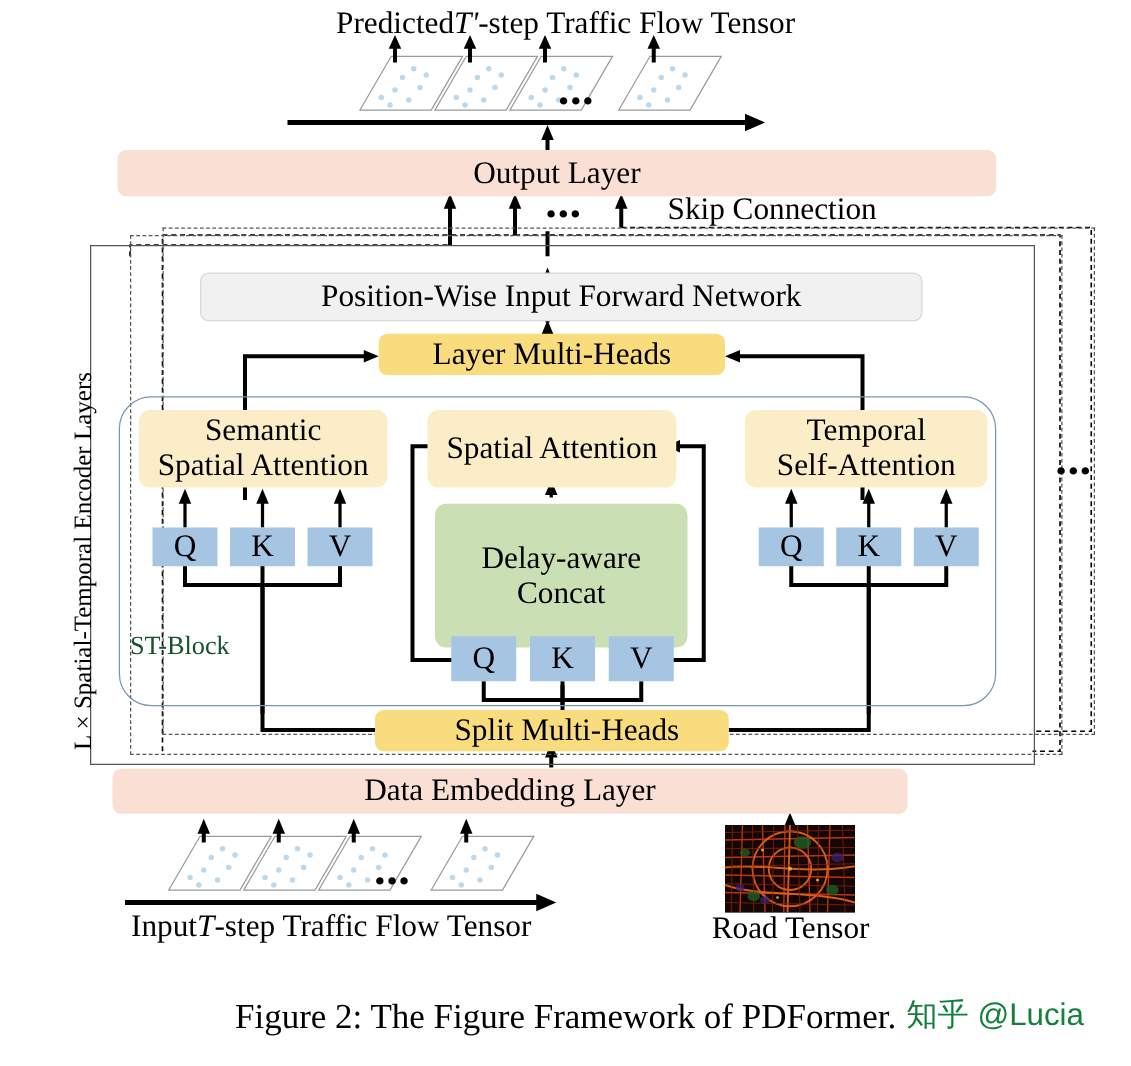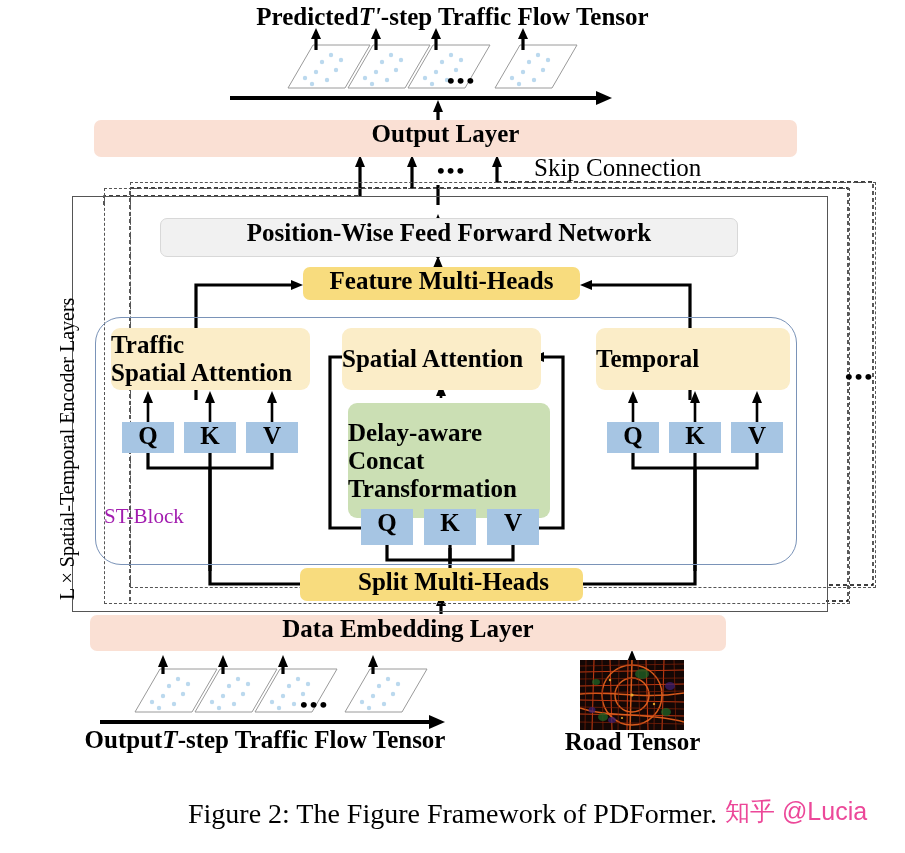--- a/index.html
+++ b/index.html
@@ -1,44 +1,44 @@
 <!DOCTYPE html>
 <html><head>
 <meta charset="utf-8">
 <style>
   html,body{margin:0;padding:0;background:#ffffff;}
   body{width:905px;height:853px;position:relative;overflow:hidden;
        font-family:"Liberation Serif","DejaVu Serif",serif;color:#000;}
   .abs{position:absolute;}
-  .ctr{display:flex;align-items:flex-start;justify-content:center;text-align:center;font-weight:bold;}
+  .ctr{display:flex;align-items:center;justify-content:center;text-align:center;}
 
   
   .box{box-sizing:border-box;line-height:1.12;}
   .pink{background:#FAE0D4;border-radius:7px;}
   .gray{background:#F1F1F1;border-radius:7px;border:1px solid #d8d8d8;}
   .gold{background:#F8DC7E;border-radius:7px;}
   .cream{background:#FBEDC8;border-radius:9px;}
   .green{background:#CBDFB4;border-radius:9px;}
   .blue{background:#A6C5E3;}
 
   .outer-solid{border:1.4px solid #555;background:transparent;}
   .outer-dash{border:1.4px dashed #555;background:transparent;}
   .round-blue{border:1.4px solid #7A93B8;border-radius:26px;background:transparent;}
 
-  .stblock-label{color:#a21caf;font-size:21px;}
+  .stblock-label{color:#14532d;font-size:21px;}
 
   .vert-label{
     transform-origin:0 0;
     transform:rotate(-90deg);
     white-space:nowrap;
     font-size:20px;
   }
 
   .caption{font-size:28px;text-align:center;width:100%;}
-  .watermark{color:#ec4899;font-size:25px;font-family:"Liberation Sans",sans-serif;}
+  .watermark{color:#15803d;font-size:25px;font-family:"Liberation Sans",sans-serif;}
 
   .dots{font-size:22px;letter-spacing:2px;font-weight:bold;line-height:1;}
 
   svg{position:absolute;left:0;top:0;overflow:visible;}
   .ln{stroke:#000;fill:none;}
   .thk{stroke-width:3.2;}
   .med{stroke-width:2.6;}
   .axis{stroke:#000;stroke-width:4;fill:none;}
   .dsh{stroke:#000;stroke-width:1.3;fill:none;stroke-dasharray:4 3;}
   .slice{stroke:#9a9a9a;stroke-width:1;fill:#ffffff;}
@@ -276,47 +276,47 @@
 
 <div class="abs outer-dash" style="left:130px;top:182px;width:744px;height:404px;"></div>
 <div class="abs outer-dash" style="left:104px;top:188px;width:744px;height:414px;"></div>
 <div class="abs dots" style="left:845px;top:366px;">•••</div>
 
 <div class="abs outer-solid" style="left:72px;top:196px;width:754px;height:414px;"></div>
 
 <div class="abs vert-label" style="left:56px;top:600px;">L × Spatial-Temporal Encoder Layers</div>
 
 <div class="abs box gray ctr tlabel" style="left:160px;top:218px;width:578px;height:39px;">
-  <span>Position-Wise Feed Forward Network</span>
+  <span>Position-Wise Input Forward Network</span>
 </div>
 
 <div class="abs box gold ctr tlabel" style="left:303px;top:267px;width:277px;height:33px;">
-  <span>Feature Multi-Heads</span>
+  <span>Layer Multi-Heads</span>
 </div>
 
 <div class="abs round-blue" style="left:95px;top:317px;width:700px;height:246px;"></div>
 <div class="abs stblock-label" style="left:104px;top:504px;">ST-Block</div>
 
 <div class="abs box cream ctr tlabel" style="left:111px;top:328px;width:199px;height:62px;flex-direction:column;">
-  <span>Traffic</span>
+  <span>Semantic</span>
   <span>Spatial Attention</span>
 </div>
 
 <div class="abs box cream ctr tlabel" style="left:342px;top:328px;width:199px;height:62px;flex-direction:column;">
   <span>Spatial Attention</span>
 </div>
 
 <div class="abs box cream ctr tlabel" style="left:596px;top:328px;width:194px;height:62px;flex-direction:column;">
   <span>Temporal</span>
+  <span>Self-Attention</span>
 </div>
 
 <div class="abs box green ctr tlabel" style="left:348px;top:403px;width:202px;height:115px;flex-direction:column;">
   <span>Delay-aware</span>
   <span>Concat</span>
-  <span>Transformation</span>
 </div>
 
 <div class="abs box blue ctr tlabel" style="left:122px;top:422px;width:52px;height:31px;">
   <span>Q</span>
   </div>
 <div class="abs box blue ctr tlabel" style="left:184px;top:422px;width:52px;height:31px;">
   <span>K</span>
   </div>
 <div class="abs box blue ctr tlabel" style="left:246px;top:422px;width:52px;height:31px;">
   <span>V</span>
@@ -347,21 +347,21 @@
 </div>
 
 <div class="abs box pink ctr tlabel" style="left:90px;top:615px;width:636px;height:36px;">
   <span>Data Embedding Layer</span>
 </div>
 
 <div class="abs dots" style="left:300px;top:694px;">•••</div>
 <div class="abs dots" style="left:447px;top:70px;">•••</div>
 
 <div class="abs ctr tlabel" style="left:55px;top:726px;width:420px;height:32px;">
-  <span>Output </span>
+  <span>Input </span>
     <span class="italic">T</span>
     <span>-step Traffic Flow Tensor</span>
 </div>
 
 <div class="abs" style="left:580px;top:660px;width:104px;height:70px;background:#120604;overflow:hidden;">
   <svg width="104" height="70" style="position:absolute;left:0;top:0;">
     <rect width="104" height="70" fill="#140705"></rect>
     <g stroke="#C33A12" stroke-width="1.1" fill="none" opacity="0.95">
       <path d="M0 12 L104 10"></path>
         <path d="M0 26 L104 24"></path>

